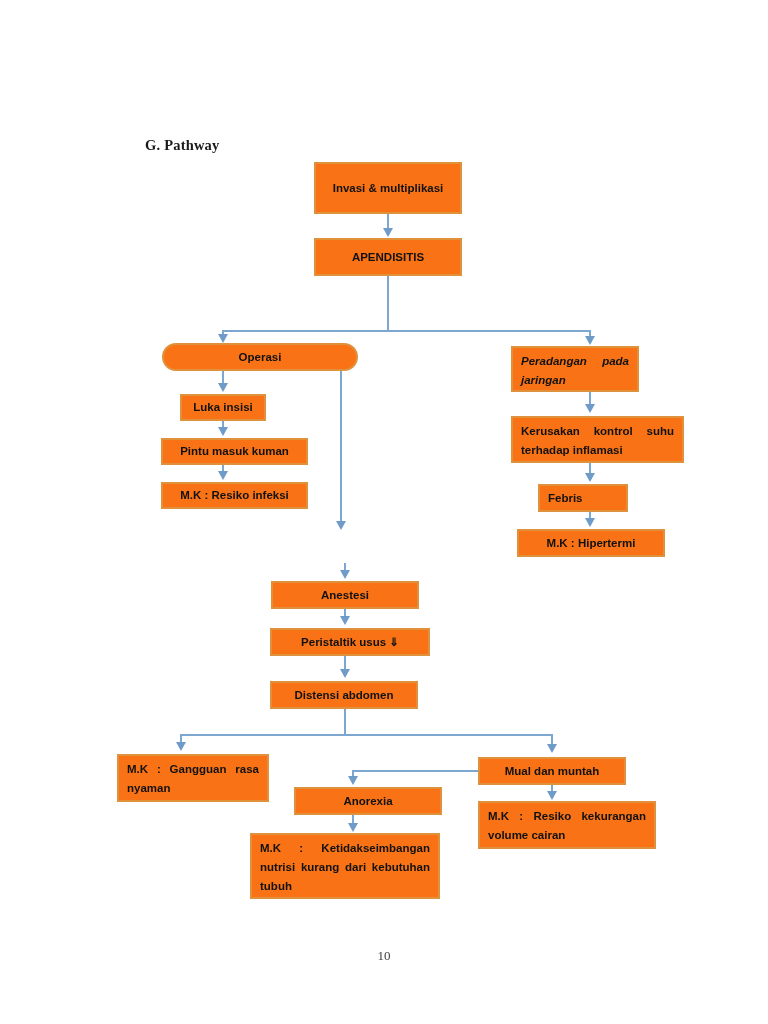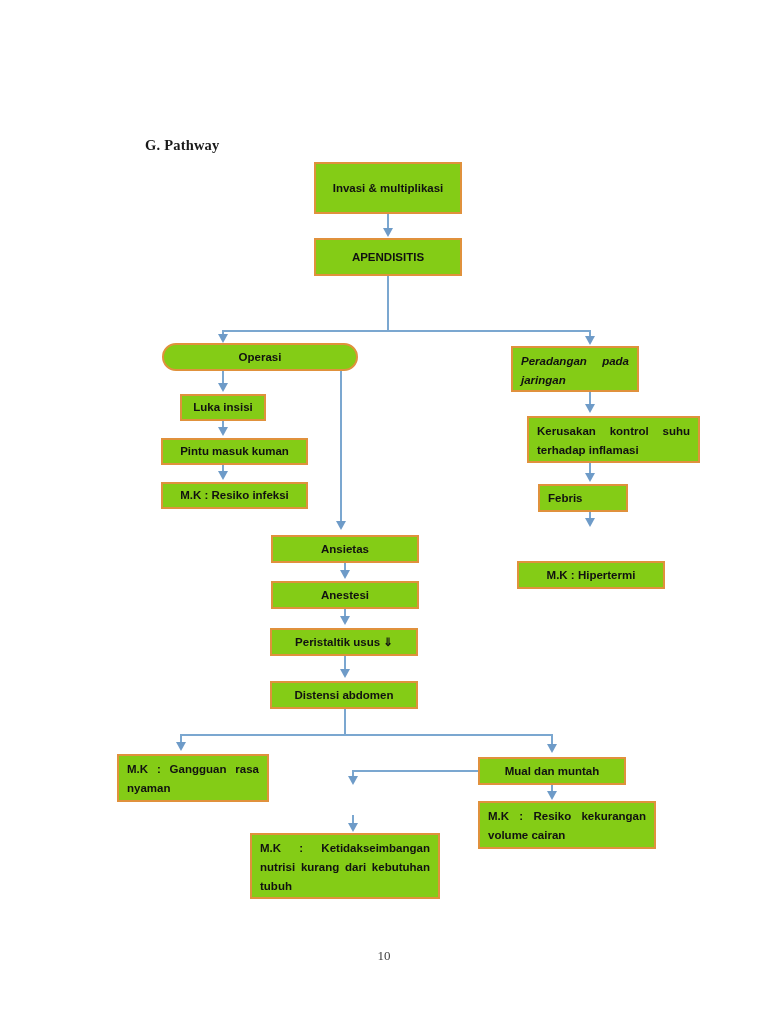--- a/index.html
+++ b/index.html
@@ -22,21 +22,21 @@
     font-family: "Liberation Serif", serif;
     font-weight: bold;
     font-size: 14.5px;
     color: #1a1a1a;
     letter-spacing: 0.2px;
   }
   .node {
     position: absolute;
     box-sizing: border-box;
     border: 2px solid #E0913C;
-    background: #84cc16;
+    background: #f97316;
     color: #111111;
     font-family: "Liberation Sans", sans-serif;
     font-weight: bold;
     font-size: 11.5px;
     line-height: 19px;
     padding: 4px 8px;
     display: flex;
     align-items: center;
   }
   .node.center { justify-content: center; text-align: center; }
@@ -93,60 +93,60 @@
   </div>
 
   <div class="node justify" style="left:511px; top:346px; width:128px; height:46px;font-style:italic;">
     <span>Peradangan  pada jaringan</span>
   </div>
 
   <div class="node center" style="left:180px; top:394px; width:86px; height:27px;">
     <span>Luka insisi</span>
   </div>
 
-  <div class="node justify" style="left:511px; top:416px; width:173px; height:47px;margin-left:16px;">
+  <div class="node justify" style="left:511px; top:416px; width:173px; height:47px;">
     <span>Kerusakan   kontrol   suhu terhadap inflamasi</span>
   </div>
 
   <div class="node center" style="left:161px; top:438px; width:147px; height:27px;justify-content:center;">
     <span>Pintu masuk kuman</span>
   </div>
 
   <div class="node left" style="left:538px; top:484px; width:90px; height:28px;">
     <span>Febris</span>
   </div>
 
   <div class="node center" style="left:161px; top:482px; width:147px; height:27px;">
     <span>M.K : Resiko infeksi</span>
   </div>
 
-  <div class="node center" style="left:517px; top:529px; width:148px; height:28px;margin-top:32px;">
+  <div class="node center" style="left:517px; top:529px; width:148px; height:28px;">
     <span>M.K : Hipertermi</span>
   </div>
 
-  <div class="node center" style="left:271px; top:535px; width:148px; height:28px;">
-    <span>Ansietas</span>
-  </div>
 
   <div class="node center" style="left:271px; top:581px; width:148px; height:28px;">
     <span>Anestesi</span>
   </div>
 
-  <div class="node center" style="left:270px; top:628px; width:148px; height:28px;">
+  <div class="node center" style="left:270px; top:628px; width:160px; height:28px;">
     <span>Peristaltik usus ⇓</span>
   </div>
 
   <div class="node center" style="left:270px; top:681px; width:148px; height:28px;">
     <span>Distensi abdomen</span>
   </div>
 
   <div class="node justify" style="left:117px; top:754px; width:152px; height:48px;">
     <span>M.K : Gangguan rasa nyaman</span>
   </div>
 
+  <div class="node center" style="left:294px; top:787px; width:148px; height:28px;">
+    <span>Anorexia</span>
+  </div>
 
   <div class="node center" style="left:478px; top:757px; width:148px; height:28px;">
     <span>Mual dan muntah</span>
   </div>
 
   <div class="node justify" style="left:250px; top:833px; width:190px; height:66px;">
     <span>M.K  :  Ketidakseimbangan nutrisi   kurang   dari kebutuhan tubuh</span>
   </div>
 
   <div class="node justify" style="left:478px; top:801px; width:178px; height:48px;">

